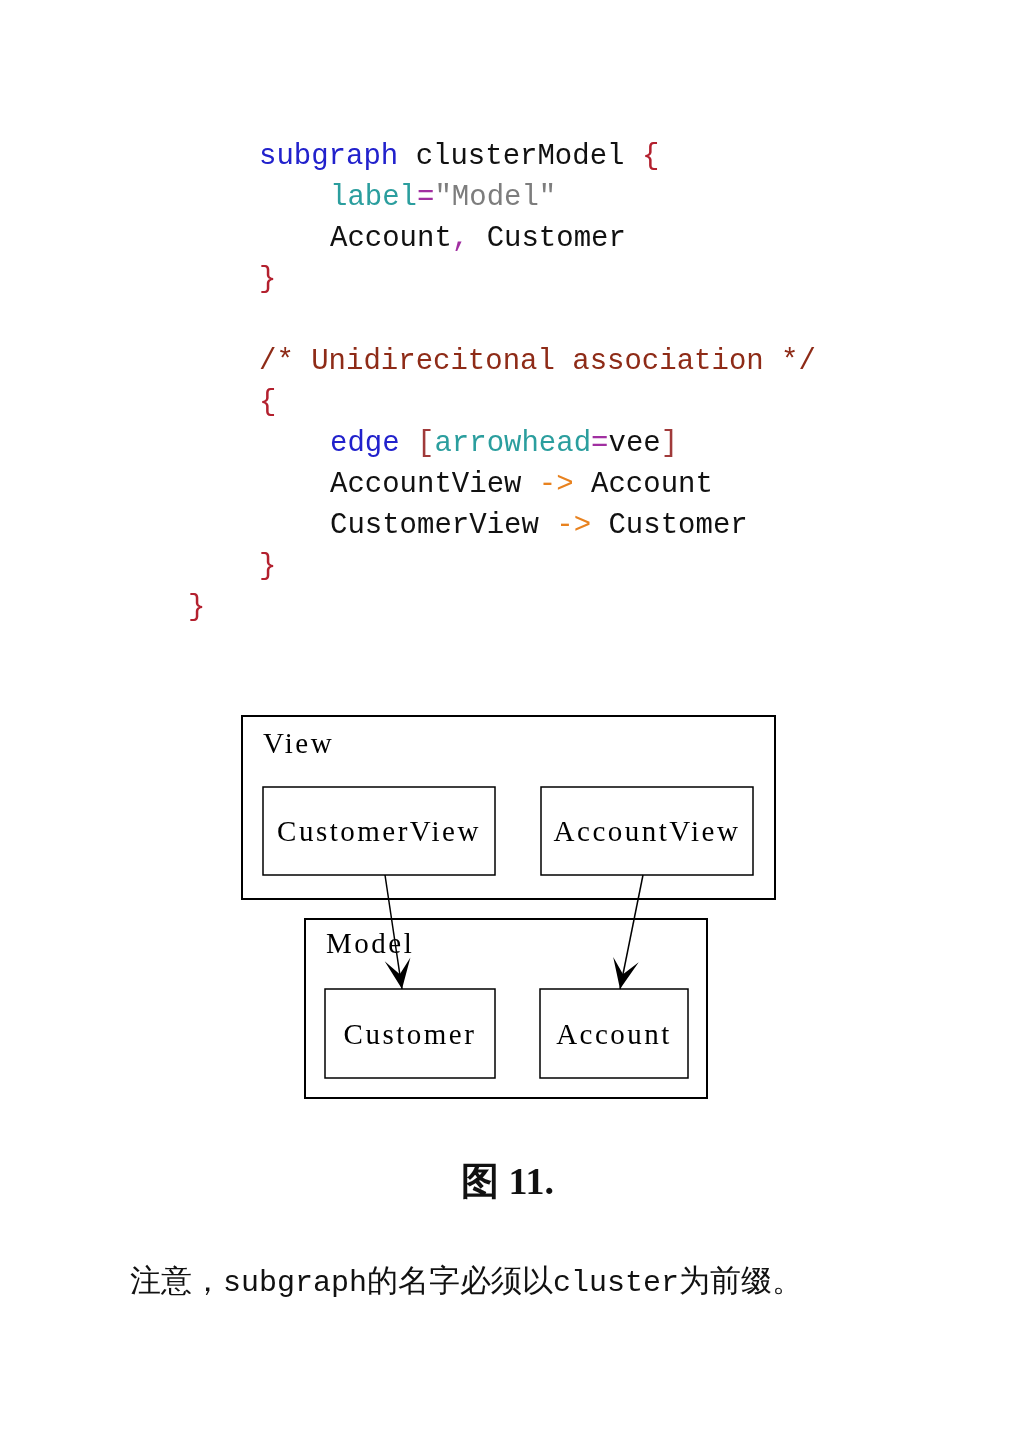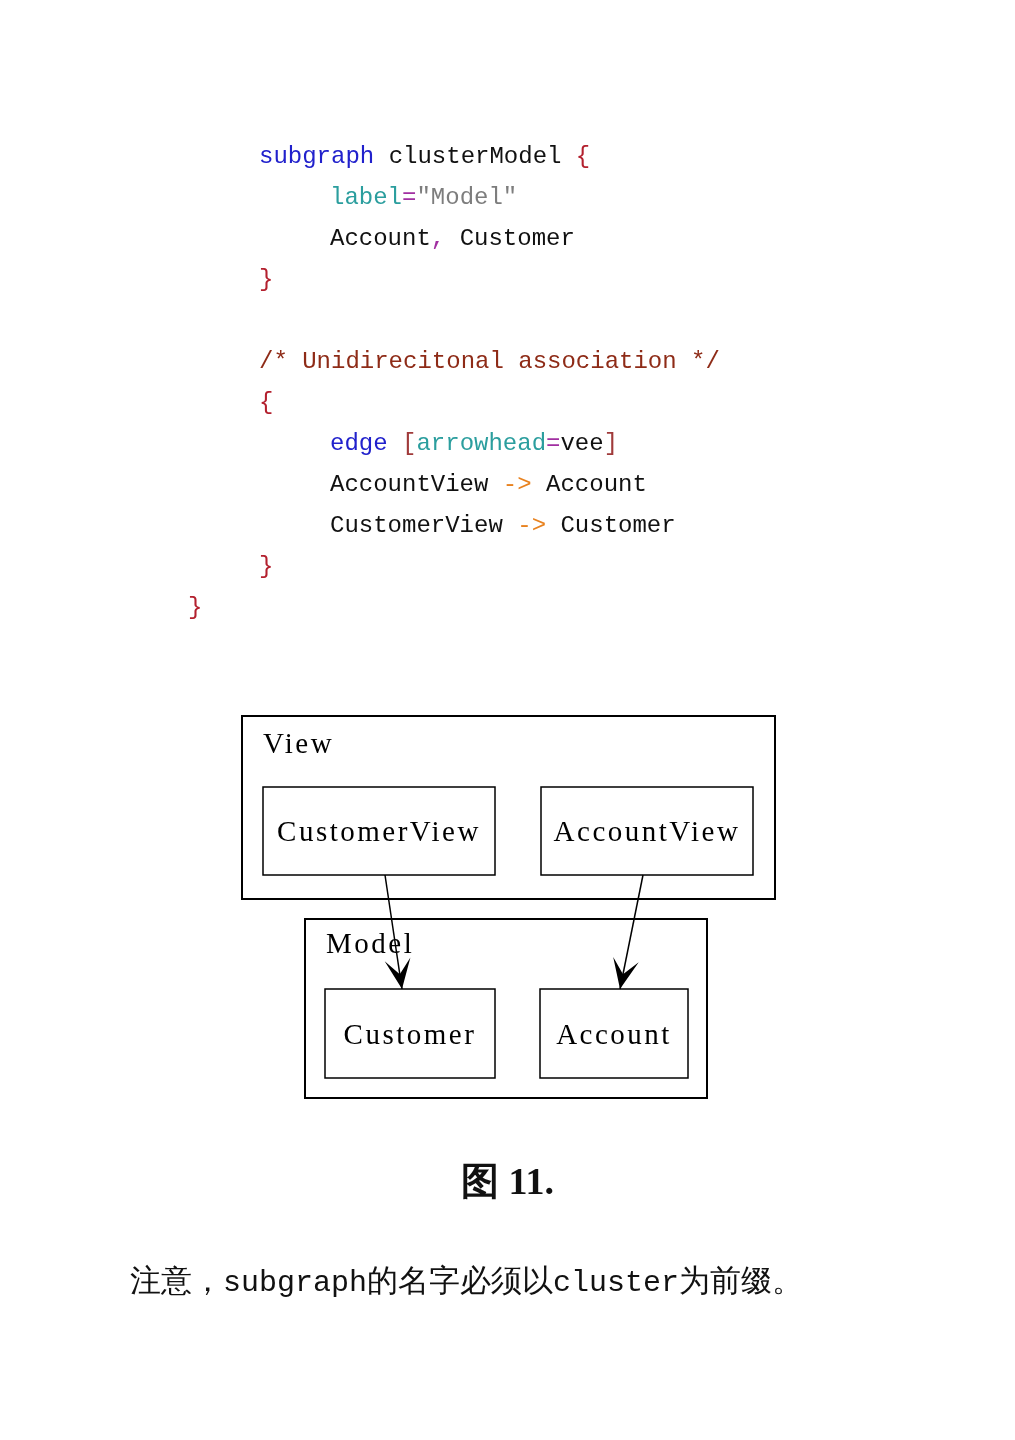--- a/index.html
+++ b/index.html
@@ -10,21 +10,21 @@
     height: 1440px;
     background: #ffffff;
     overflow: hidden;
   }
   
   .code {
     position: absolute;
     left: 188px;
     top: 136px;
     font-family: "Liberation Mono", "DejaVu Sans Mono", monospace;
-    font-size: 24px;
+    font-size: 29px;
     line-height: 41px;
     white-space: pre;
     color: #111111;
   }
   .code-line { height: 41px; }
   
   #diagram { position: absolute; left: 230px; top: 700px; }
   #diagram text {
     font-family: "Liberation Serif", "DejaVu Serif", serif;
     font-size: 29px;

